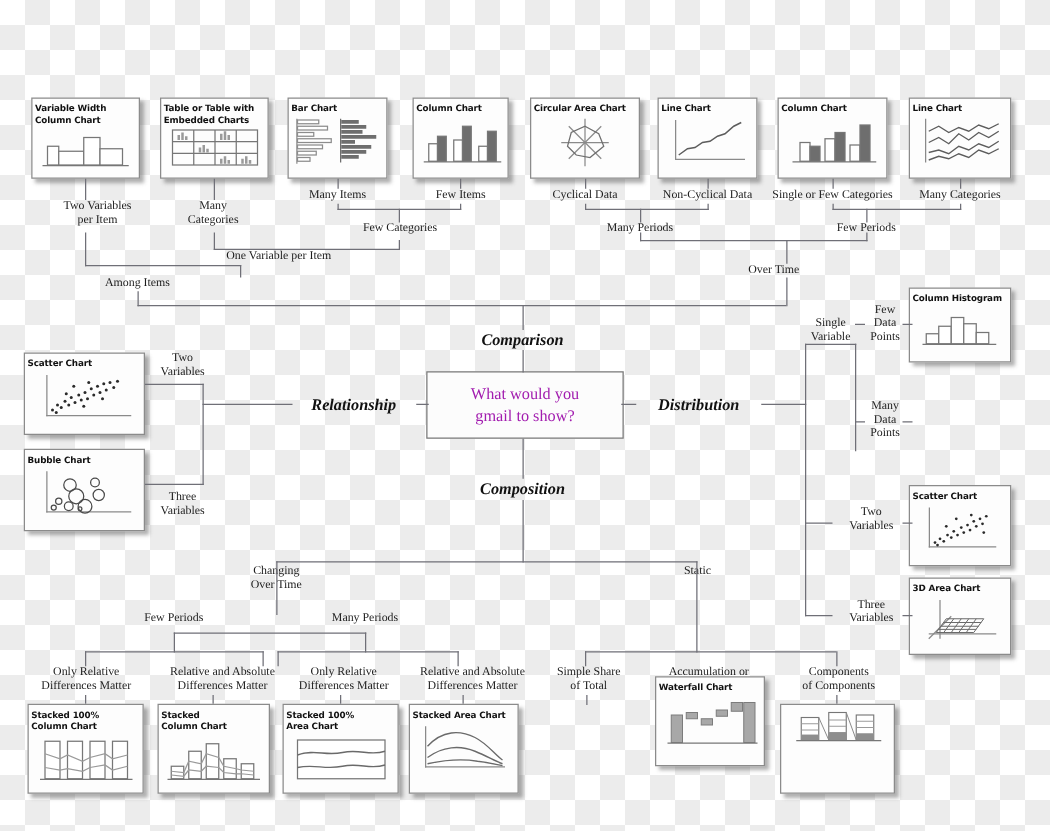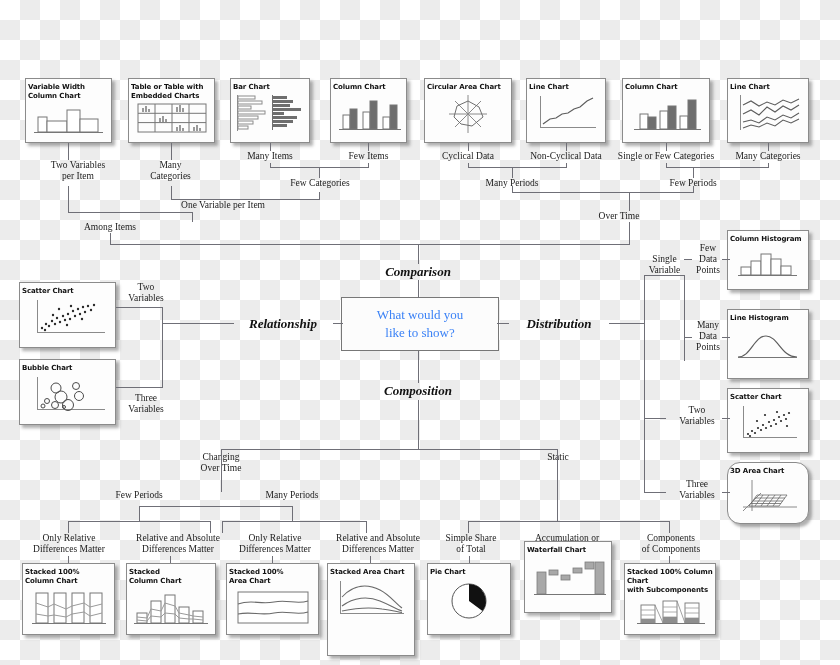--- a/index.html
+++ b/index.html
@@ -51,21 +51,21 @@
   .lab.wrap{white-space:normal;}
   .branch{
     position:absolute;text-align:center;font-style:italic;font-weight:bold;
     font-size:13px;color:#111;font-family:"Liberation Serif",serif;
     white-space:nowrap;
   }
 
   
   .hub{
     position:absolute;border:1px solid #777;background:#fcfcfc;
-    text-align:center;font-size:13px;color:#3b82f6;line-height:1.35;
+    text-align:center;font-size:13px;color:#a21caf;line-height:1.35;
     display:flex;align-items:center;justify-content:center;
     font-family:"Liberation Serif",serif;box-sizing:border-box;
   }
 
   
   .ln{position:absolute;background:#6f6f77;}
   .h{height:1px;}
   .v{width:1px;}
 </style>
 </head>
@@ -281,21 +281,21 @@
   <div class="ln v" style="left:418px;top:244px;height:20px;"></div>
 
   <div class="branch" style="left:358px;top:264px;width:120px;">Comparison</div>
   <div class="branch" style="left:358px;top:383px;width:120px;">Composition</div>
   <div class="branch" style="left:233px;top:316px;width:100px;">Relationship</div>
   <div class="branch" style="left:508px;top:316px;width:102px;">Distribution</div>
 
   <div class="hub" style="left:341px;top:297px;width:158px;height:54px;">
     <div>
       <span>What would you</span><br>
-      <span>like to show?</span>
+      <span>gmail to show?</span>
     </div>
   </div>
 
   <div class="ln v" style="left:418px;top:280px;height:18px;"></div>
   <div class="ln v" style="left:418px;top:351px;height:32px;"></div>
   <div class="ln v" style="left:418px;top:400px;height:50px;"></div>
   <div class="ln h" style="left:333px;top:323px;width:10px;"></div>
   <div class="ln h" style="left:497px;top:323px;width:12px;"></div>
 
   <div class="card" style="left:19px;top:282px;width:97px;height:66px;">
@@ -374,29 +374,20 @@
             <rect x="20" y="16" width="10" height="14"></rect>
           <rect x="30" y="9" width="10" height="21"></rect>
             <rect x="40" y="14" width="10" height="16"></rect>
           <rect x="50" y="21" width="10" height="9"></rect>
         </g>
         <line x1="7" y1="30.5" x2="66" y2="30.5" stroke="#767676" stroke-width="1"></line>
       </svg>
     </div>
   </div>
 
-  <div class="card" style="left:727px;top:309px;width:82px;height:70px;">
-    <span class="cap">Line Histogram</span>
-    <div class="thumb">
-      <svg width="74" height="48" viewBox="0 0 74 48">
-        <path d="M7 33 C20 33 23 12 35 12 C47 12 50 33 66 33" fill="none" stroke="#5d5d5d" stroke-width="1.2"></path>
-        <line x1="7" y1="33.5" x2="66" y2="33.5" stroke="#767676" stroke-width="1"></line>
-      </svg>
-    </div>
-  </div>
 
   <div class="card" style="left:727px;top:388px;width:82px;height:65px;">
     <span class="cap">Scatter Chart</span>
     <div class="thumb">
       <svg width="74" height="44" viewBox="0 0 74 44">
         <line x1="12.5" y1="3" x2="12.5" y2="35" stroke="#8a8a8a" stroke-width="1"></line>
         <line x1="12" y1="34.5" x2="66" y2="34.5" stroke="#8a8a8a" stroke-width="1"></line>
         <g fill="#2b2b2b">
           <circle cx="17" cy="31" r="1.1"></circle>
             <circle cx="21" cy="28" r="1.1"></circle>
@@ -417,21 +408,21 @@
             <circle cx="34" cy="12" r="1.1"></circle>
             <circle cx="46" cy="9" r="1.1"></circle>
           <circle cx="26" cy="18" r="1.1"></circle>
             <circle cx="19" cy="33" r="1.1"></circle>
             <circle cx="56" cy="23" r="1.1"></circle>
         </g>
       </svg>
     </div>
   </div>
 
-  <div class="card" style="left:727px;top:462px;width:82px;height:62px;border-radius:13px;">
+  <div class="card" style="left:727px;top:462px;width:82px;height:62px;">
     <span class="cap">3D Area Chart</span>
     <div class="thumb">
       <svg width="74" height="42" viewBox="0 0 74 42">
         <line x1="21" y1="3" x2="21" y2="34" stroke="#8a8a8a" stroke-width="1"></line>
         <line x1="12" y1="30" x2="66" y2="30" stroke="#8a8a8a" stroke-width="1"></line>
         <line x1="12" y1="34" x2="30" y2="16" stroke="#8a8a8a" stroke-width="1"></line>
         <g fill="none" stroke="#6a6a6a" stroke-width="0.8">
           <polygon points="26,18 56,18 48,29 18,29"></polygon>
           <line x1="24" y1="21" x2="54" y2="21"></line>
           <line x1="22" y1="24" x2="52" y2="24"></line>
@@ -551,64 +542,54 @@
       <svg width="86" height="46" viewBox="0 0 86 46">
         <rect x="8" y="5" width="70" height="31" fill="#fff" stroke="#767676" stroke-width="1"></rect>
         <g fill="none" stroke="#6a6a6a" stroke-width="1.1">
           <path d="M8 17 C22 12 30 18 44 15 C58 12 66 18 78 14"></path>
           <path d="M8 27 C22 24 30 29 44 26 C58 23 66 29 78 25"></path>
         </g>
       </svg>
     </div>
   </div>
 
-  <div class="card" style="left:327px;top:563px;width:88px;height:93px;">
+  <div class="card" style="left:327px;top:563px;width:88px;height:72px;">
     <span class="cap">Stacked Area Chart</span>
     <div class="thumb">
       <svg width="82" height="48" viewBox="0 0 82 48">
         <line x1="10.5" y1="3" x2="10.5" y2="36" stroke="#8a8a8a" stroke-width="1"></line>
         <line x1="10" y1="35.5" x2="74" y2="35.5" stroke="#8a8a8a" stroke-width="1"></line>
         <g fill="none" stroke="#6a6a6a" stroke-width="1.1">
           <path d="M12 19 C24 6 38 6 50 12 C60 17 66 26 72 30"></path>
           <path d="M12 28 C24 19 38 18 50 23 C60 27 66 31 72 33"></path>
           <path d="M12 33 C26 30 40 29 52 31 C62 32 68 34 72 34.5"></path>
         </g>
       </svg>
     </div>
   </div>
 
-  <div class="card" style="left:427px;top:563px;width:84px;height:72px;">
-    <span class="cap">Pie Chart</span>
-    <div class="thumb">
-      <svg width="78" height="48" viewBox="0 0 78 48">
-        <circle cx="39" cy="23" r="17" fill="#fff" stroke="#555" stroke-width="1"></circle>
-        <path d="M39 23 L39 6 A17 17 0 0 1 52.5 33 Z" fill="#111"></path>
-      </svg>
-    </div>
-  </div>
 
   <div class="card" style="left:524px;top:541px;width:88px;height:72px;">
     <span class="cap">Waterfall Chart</span>
     <div class="thumb">
       <svg width="82" height="48" viewBox="0 0 82 48">
         <g fill="#a8a8a8" stroke="#7c7c7c" stroke-width="0.8">
           <rect x="10" y="16" width="9" height="22"></rect>
           <rect x="22" y="14" width="9" height="5"></rect>
           <rect x="34" y="19" width="9" height="5"></rect>
           <rect x="46" y="12" width="9" height="5"></rect>
           <rect x="58" y="6" width="9" height="7"></rect>
           <rect x="68" y="6" width="9" height="32"></rect>
         </g>
         <line x1="7" y1="38.5" x2="79" y2="38.5" stroke="#767676" stroke-width="1"></line>
       </svg>
     </div>
   </div>
 
   <div class="card" style="left:624px;top:563px;width:92px;height:72px;">
-    <span class="cap">Stacked 100% Column Chart<br>with Subcomponents</span>
     <div class="thumb">
       <svg width="86" height="40" viewBox="0 0 86 40">
         <g stroke="#767676" stroke-width="0.9" fill="#fff">
           <rect x="14" y="10" width="14" height="18"></rect>
           <rect x="36" y="6" width="14" height="22"></rect>
           <rect x="58" y="8" width="14" height="20"></rect>
         </g>
         <g stroke="#9a9a9a" stroke-width="0.8">
           <line x1="14" y1="15" x2="28" y2="15"></line>
             <line x1="14" y1="20" x2="28" y2="20"></line>

